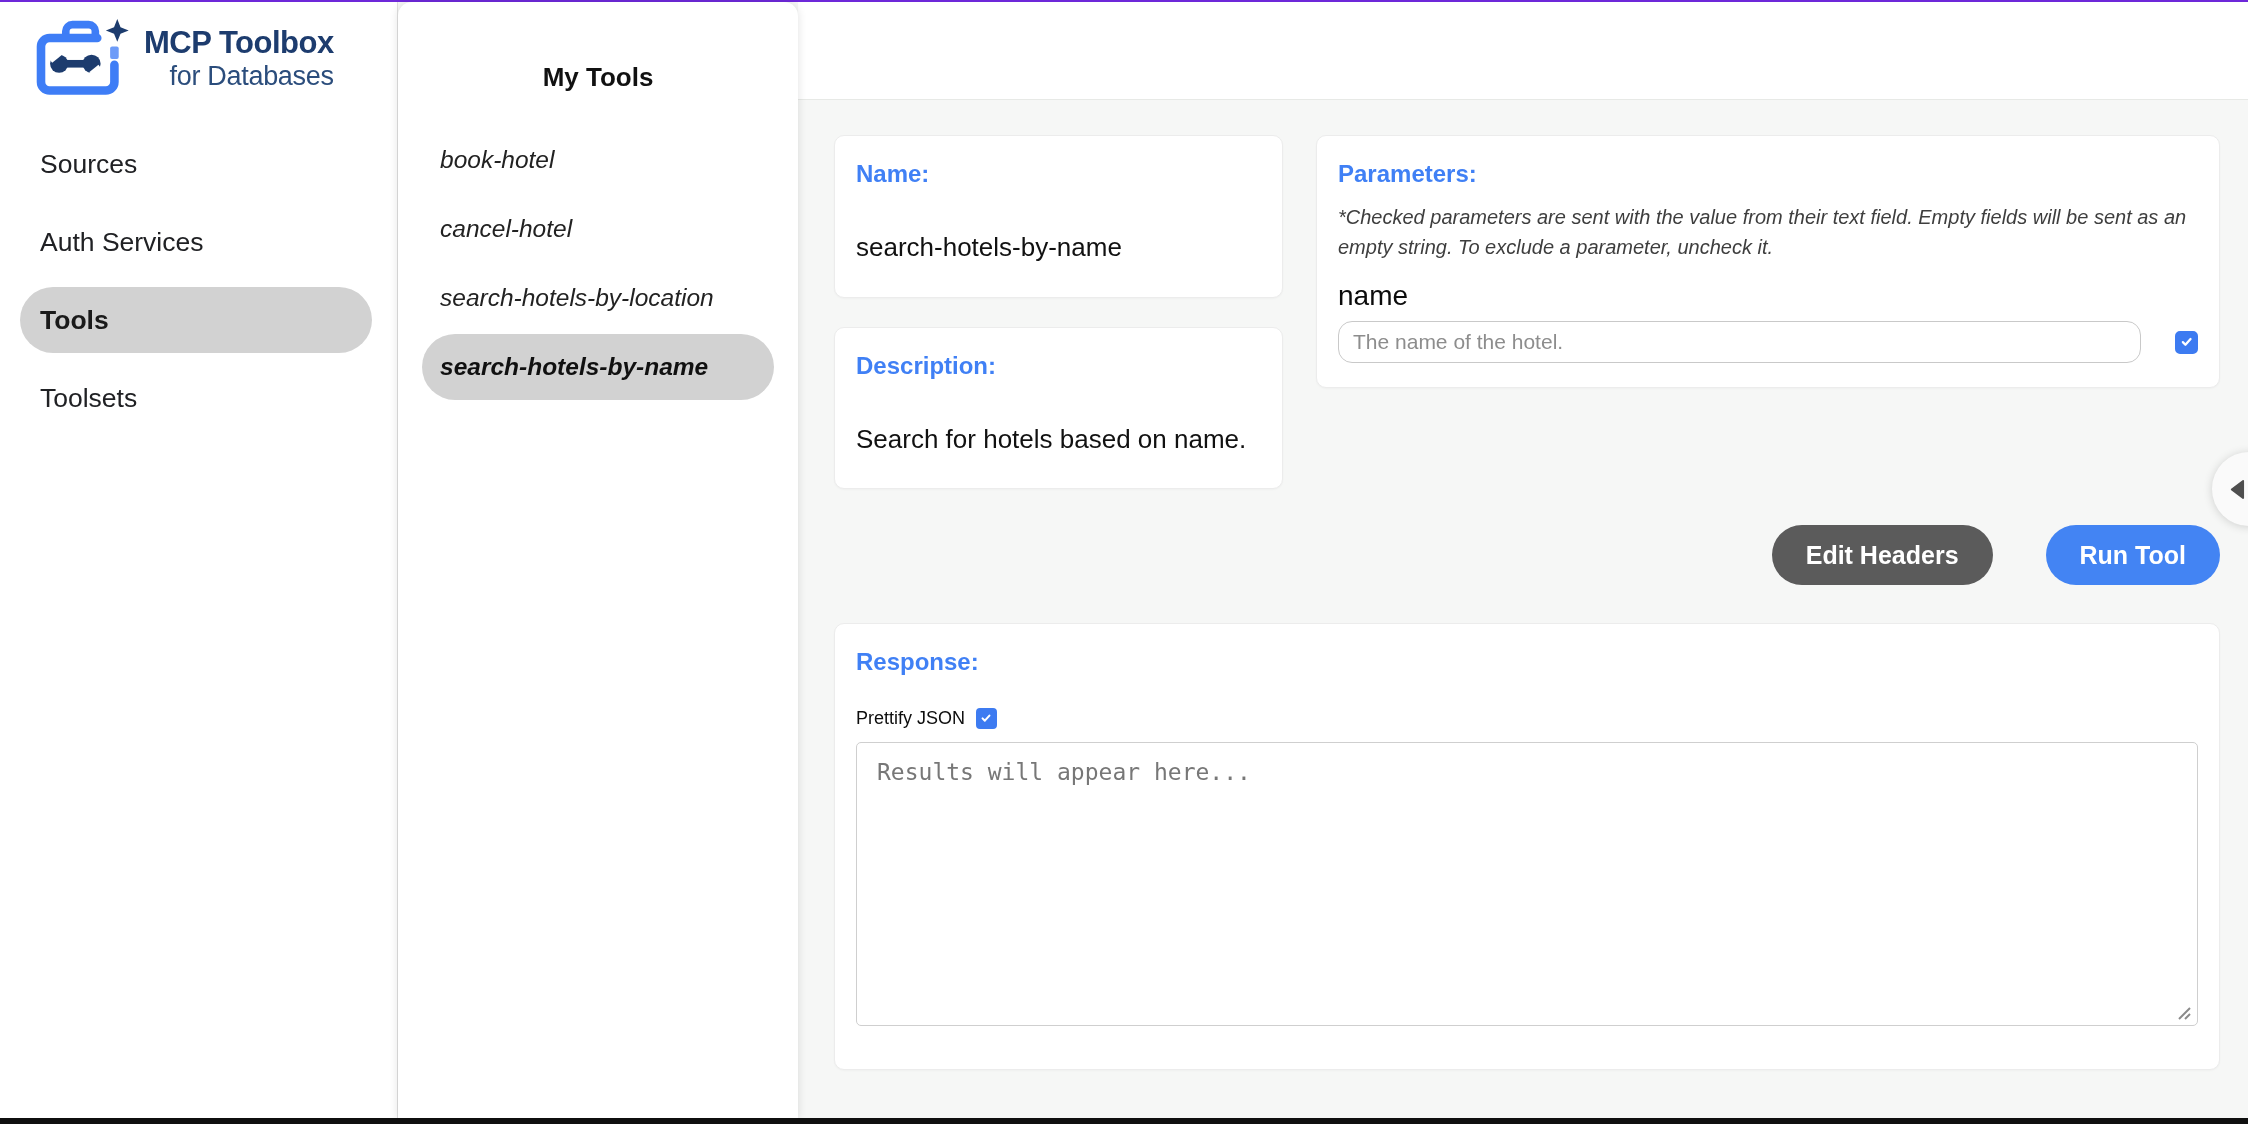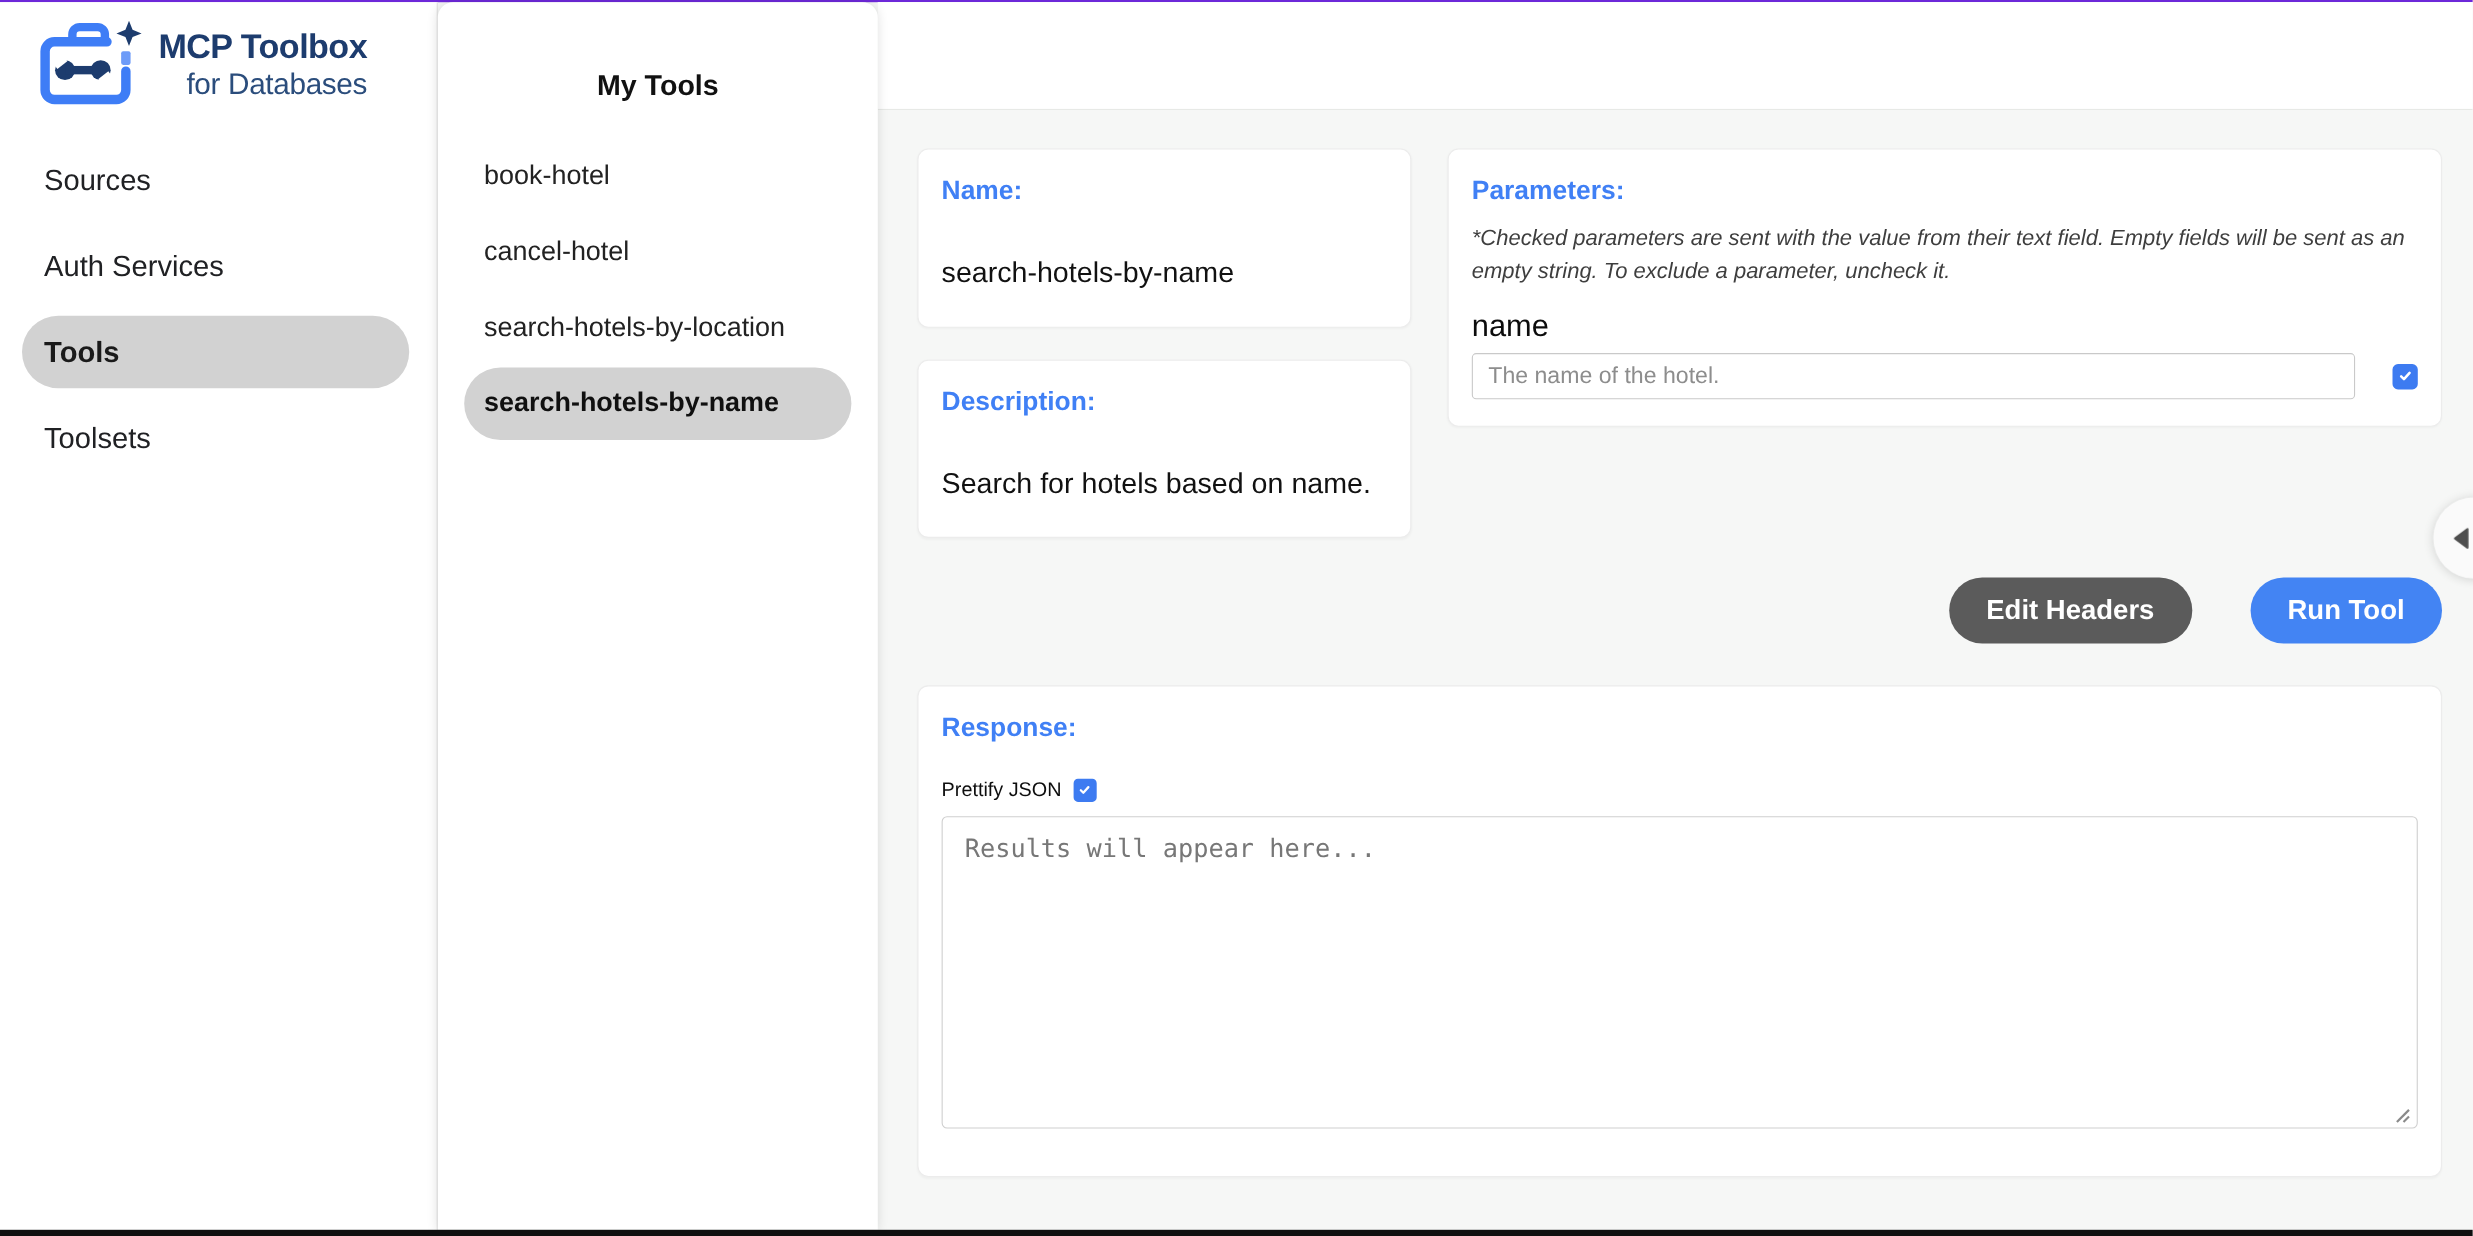--- a/index.html
+++ b/index.html
@@ -17,40 +17,40 @@
   .logo{display:flex;align-items:center;gap:14px;padding:16px 0 0 34px;}
   .logo-title{font-size:31px;font-weight:800;color:var(--logo_navy);letter-spacing:-.5px;line-height:1.1;}
   .logo-subtitle{font-size:27px;font-weight:500;color:#2b4d7c;letter-spacing:-.3px;line-height:1.15;text-align:right;}
   .nav{margin-top:25px;}
   .nav-item{height:78px;display:flex;align-items:center;padding-left:40px;font-size:26.5px;color:#202124;cursor:pointer;}
   .nav-item.active{height:66px;margin:6px 25px 6px 20px;padding-left:20px;background:var(--selected_pill);border-radius:33px;font-weight:bold;color:#1a1a1a;}
 
   
   .tools-panel{width:400px;flex:none;background:#fff;border-radius:14px 14px 0 0;box-shadow:0 1px 10px rgba(0,0,0,.12);z-index:2;position:relative;}
   .tools-title{margin-top:60px;text-align:center;font-size:26px;font-weight:bold;color:#111;}
-  .tools-list{margin-top:32px;}
+  .tools-list{margin-top:32px;font-style:italic;}
   .tool-item{height:69px;display:flex;align-items:center;padding-left:42px;font-size:24.5px;color:#222;cursor:pointer;}
   .tool-item.active{height:66px;margin:2px 24px;padding-left:18px;background:var(--selected_pill);border-radius:33px;font-weight:bold;color:#101010;}
 
   
   .main{flex:1;position:relative;background:var(--content_bg);z-index:0;}
   .header-band{height:98px;background:#fff;border-bottom:1px solid #e7e9e6;}
   .content{padding:35px 28px 0 36px;}
   .row1{display:flex;gap:33px;align-items:flex-start;}
   .colA{width:449px;flex:none;}
   .card{background:#fff;border:1px solid #ececec;border-radius:10px;padding:24px 21px;box-shadow:0 1px 2px rgba(0,0,0,.03);}
   .card-label{font-size:24px;font-weight:bold;color:var(--accent_blue);}
   .card-value{font-size:26px;color:#111;margin-top:44px;white-space:nowrap;}
   .name-card{height:163px;margin-bottom:29px;}
   .desc-card{height:162px;}
   .params-card{flex:1;height:253px;}
   .note{margin-top:14px;font-size:20px;font-style:italic;color:#3e3e3e;line-height:1.5;}
   .param-name{margin-top:18px;font-size:28px;font-weight:500;color:#0c0c0c;}
   .param-row{margin-top:9px;display:flex;align-items:center;}
-  .param-row input{flex:1;height:42px;border:1.5px solid #c9c9c9;border-radius:4px;font-size:21px;padding:0 14px;color:#222;background:#fff;outline:none;margin-right:34px;font-family:inherit;}
+  .param-row input{flex:1;height:42px;border:1.5px solid #c9c9c9;border-radius:14px;font-size:21px;padding:0 14px;color:#222;background:#fff;outline:none;margin-right:34px;font-family:inherit;}
   .param-row input::placeholder{color:#8d8d8d;}
 
   .checkbox{display:inline-flex;align-items:center;justify-content:center;background:#fff;border:2px solid #9a9a9a;border-radius:5px;cursor:pointer;flex:none;}
   .checkbox.checked{background:var(--checkbox_blue);border-color:var(--checkbox_blue);}
   .checkbox svg{width:72%;height:72%;stroke:#fff;stroke-width:4;fill:none;stroke-linecap:round;stroke-linejoin:round;}
   .cb-lg{width:23px;height:23px;}
   .cb-sm{width:21px;height:21px;border-radius:4px;}
 
   .actions{margin-top:36px;display:flex;justify-content:flex-end;gap:53px;}
   .btn{height:60px;border:none;border-radius:30px;font-size:25px;font-weight:bold;color:#fff;padding:0 34px;cursor:pointer;font-family:inherit;}

